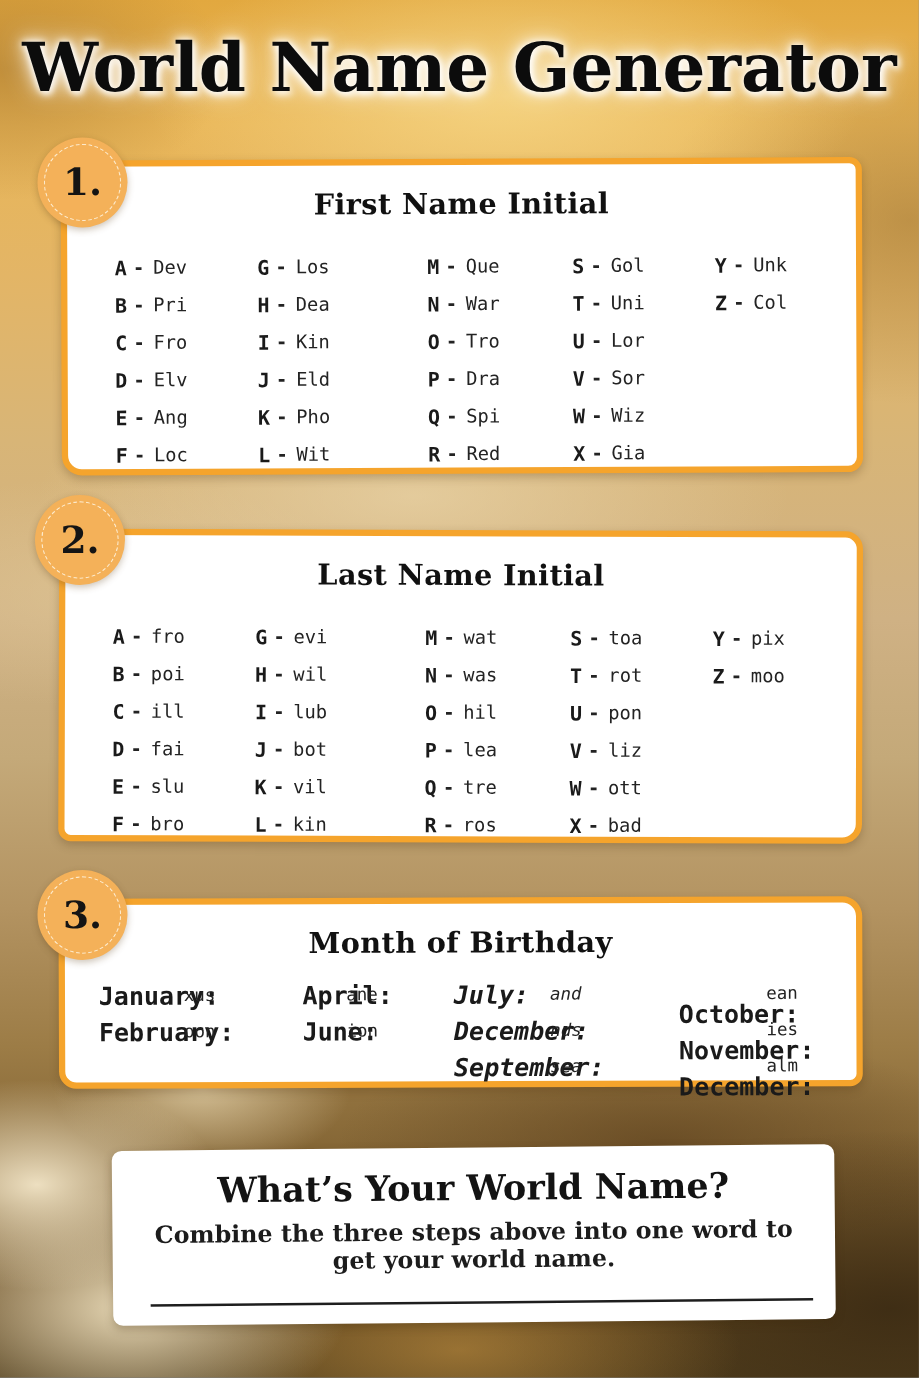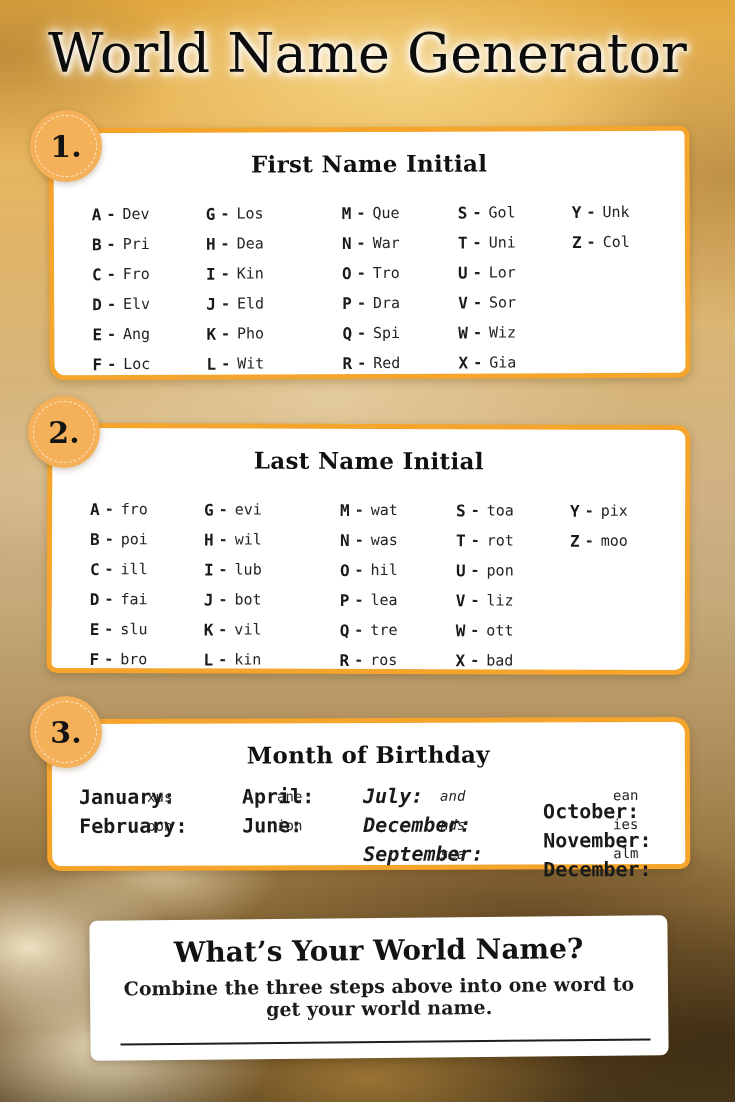--- a/index.html
+++ b/index.html
@@ -20,21 +20,21 @@
       radial-gradient(ellipse 370px 130px at 72% 83%, rgba(90,62,28,.62), transparent 70%),
       radial-gradient(ellipse 430px 150px at 45% 36%, rgba(236,217,176,.62), transparent 70%),
       radial-gradient(ellipse 330px 130px at 10% 43%, rgba(228,204,156,.5), transparent 70%),
       radial-gradient(ellipse 410px 170px at 55% 7%, rgba(248,219,140,.78), transparent 70%),
       radial-gradient(ellipse 290px 210px at 99% 16%, rgba(158,116,50,.55), transparent 70%),
       radial-gradient(ellipse 250px 150px at 1% 5%, rgba(168,120,46,.6), transparent 70%),
       linear-gradient(180deg,#e2a83f 0%,#e9b658 9%,#e3b566 20%,#d8b577 32%,#cfb184 45%,#c4a979 55%,#b39361 66%,#9c7c46 76%,#7d5f30 86%,#654a22 94%,#53401e 100%);
   }
   .main-title{
     position:absolute;top:22px;left:0;width:100%;margin:0;text-align:center;
-    font-size:54px;font-weight:normal;color:#0c0c0c;letter-spacing:0px;
+    font-size:54px;font-weight:bold;color:#0c0c0c;letter-spacing:0px;
     text-shadow:0 0 6px #fff,0 0 12px #fff,0 0 22px rgba(255,255,255,.85),2px 3px 5px rgba(255,255,255,.65);
   }
   .card{
     position:absolute;background:#fff;border:5px solid var(--card-border);
     box-sizing:border-box;box-shadow:0 3px 8px rgba(80,50,15,.28);
   }
   .card-1{left:49px;top:127px;width:641px;height:252px;border-radius:14px 10px 12px 16px;transform:rotate(-0.25deg);}
   .card-2{left:47px;top:424px;width:643px;height:250px;border-radius:12px 14px 16px 10px;transform:rotate(0.2deg);}
   .card-3{left:47px;top:718px;width:643px;height:152px;border-radius:12px 16px 10px 14px;transform:rotate(-0.2deg);}
   .badge{

